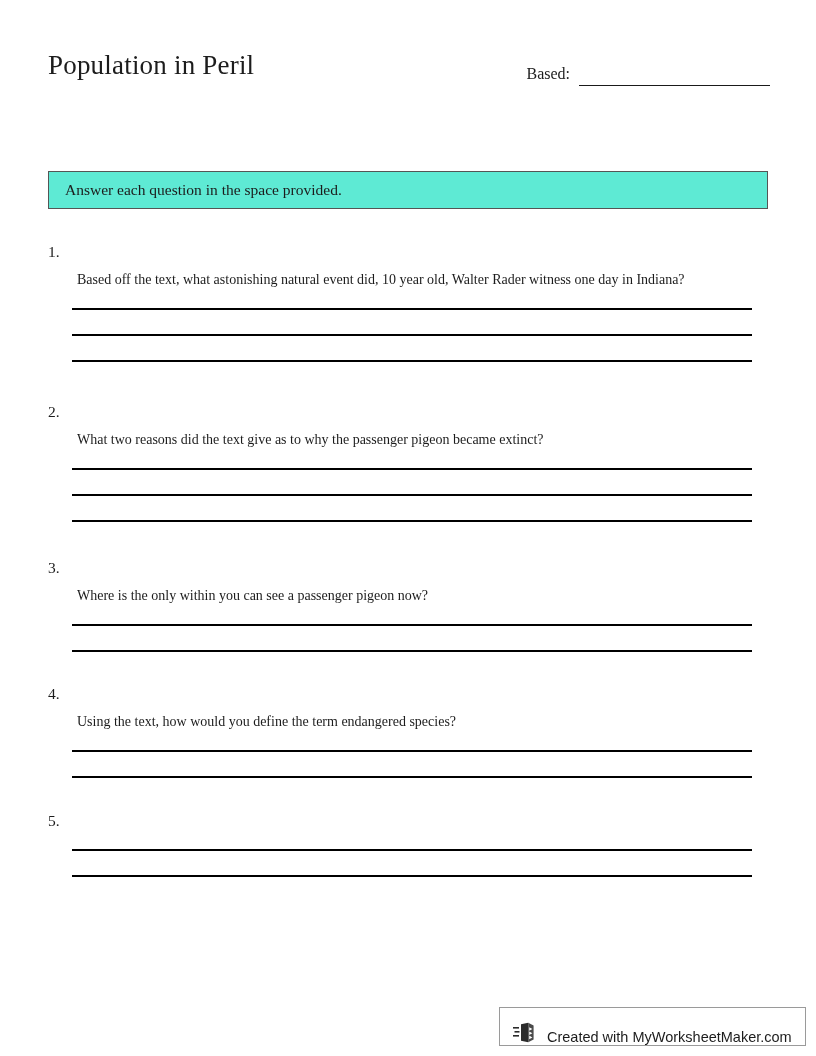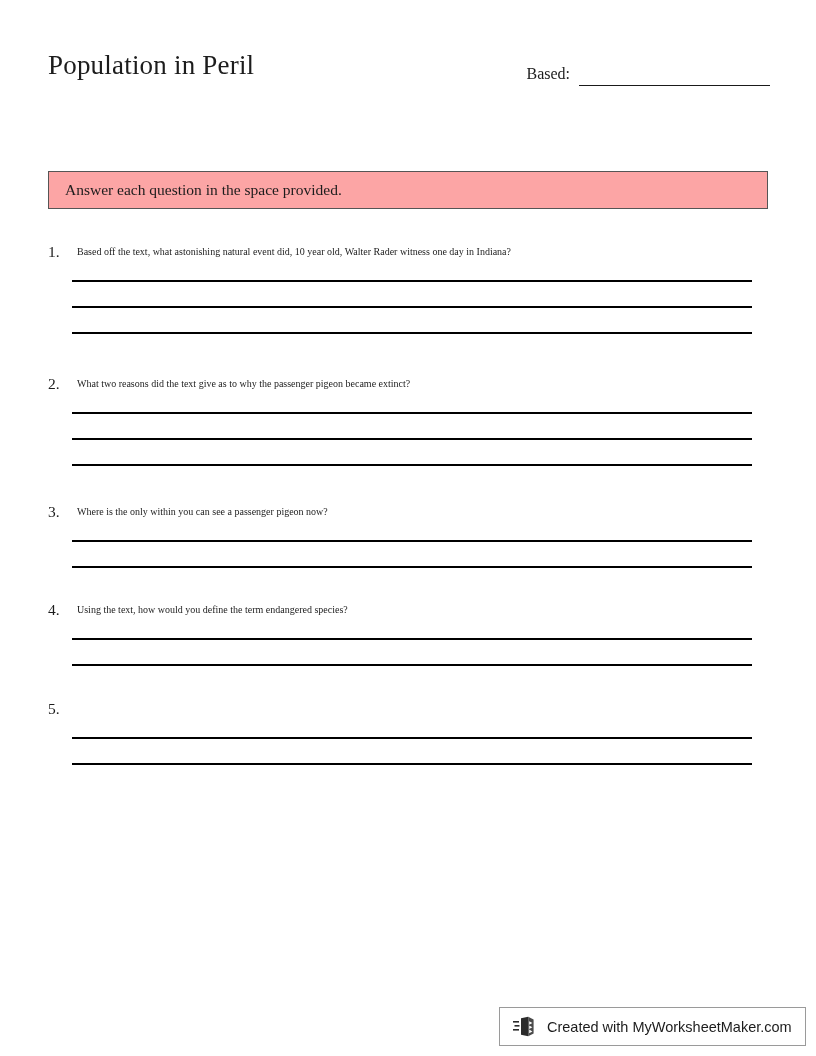--- a/index.html
+++ b/index.html
@@ -70,21 +70,21 @@
 
   
   .instruction-box {
     position: absolute;
     left: 48px;
     top: 171px;
     width: 720px;
     height: 38px;
     border: 1.2px solid #555555;
     box-sizing: border-box;
-    background: #fca5a5;
+    background: #5eead4;
     display: flex;
     align-items: center;
   }
   .instruction-text {
     font-family: "Liberation Serif", serif;
     font-size: 15.5px;
     color: #1c1c1c;
     padding-left: 16px;
   }
 
@@ -108,25 +108,26 @@
   .q-number {
     font-family: "Liberation Serif", serif;
     font-size: 15.5px;
     color: #1c1c1c;
     width: 29px;
     flex: 0 0 29px;
     line-height: 24px;
   }
   .q-text {
     font-family: "Liberation Serif", serif;
-    font-size: 10px;
+    font-size: 14px;
     color: #1c1c1c;
     line-height: 24px;
     flex: 1 1 auto;
     max-width: 691px;
+    margin-top: 28px;
   }
   .answer-lines {
     padding-left: 72px;
     padding-top: 16px;
   }
   .answer-line {
     width: 680px;
     height: 0;
     border-bottom: 2px solid #000000;
     margin-bottom: 24px;
@@ -143,21 +144,21 @@
   .footer-badge {
     position: absolute;
     left: 499px;
     top: 1007px;
     width: 307px;
     height: 39px;
     border: 1px solid #9a9a9a;
     box-sizing: border-box;
     background: #ffffff;
     display: flex;
-    align-items: center;
+    align-items: flex-end;
     padding-left: 12px;
   }
   .badge-logo {
     width: 26px;
     height: 24px;
     flex: 0 0 26px;
     display: flex;
     align-items: center;
     justify-content: center;
   }

